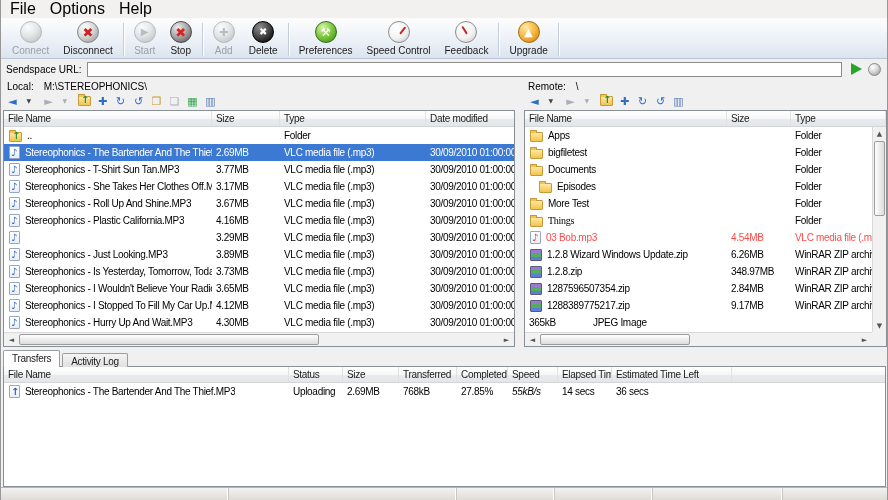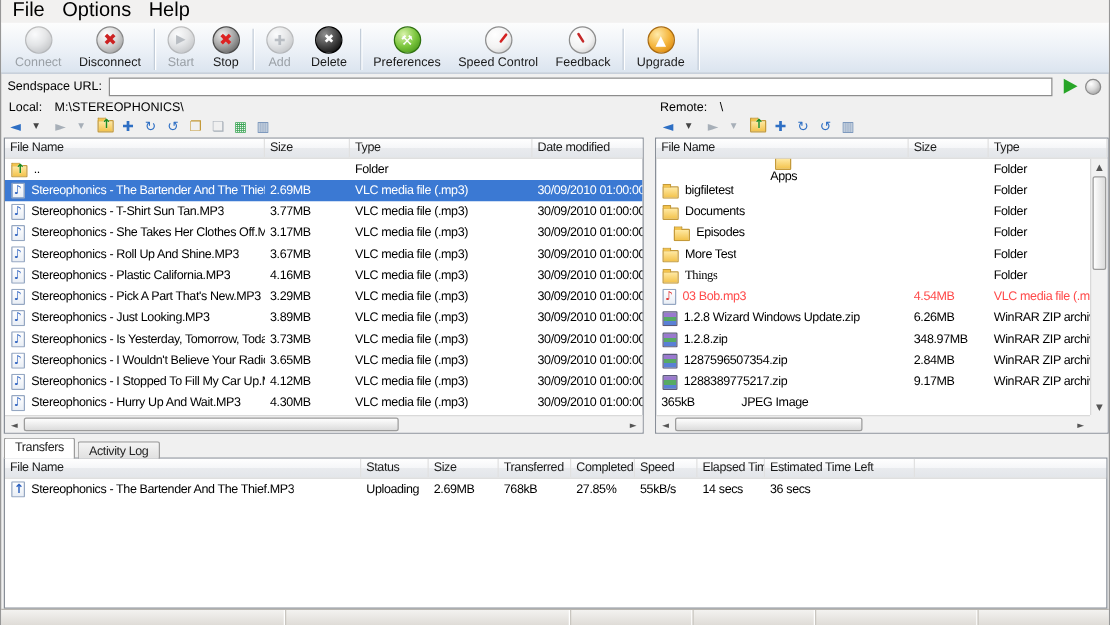--- a/index.html
+++ b/index.html
@@ -342,21 +342,20 @@
           </div>
           <div class="cell" style="width: 68px;">4.16MB</div>
           <div class="cell" style="width: 146px;">VLC media file (.mp3)</div>
           <div class="cell" style="width: 96px;">30/09/2010 01:00:00</div>
         </div>
         <div class="frow">
           <div class="cell cname" style="width: 208px;">
             <span class="fi fi-note">
               <i class="n">♪</i>
             </span>
-            <span class="fn">Stereophonics - Pick A Part That's New.MP3</span>
           </div>
           <div class="cell" style="width: 68px;">3.29MB</div>
           <div class="cell" style="width: 146px;">VLC media file (.mp3)</div>
           <div class="cell" style="width: 96px;">30/09/2010 01:00:00</div>
         </div>
         <div class="frow">
           <div class="cell cname" style="width: 208px;">
             <span class="fi fi-note">
               <i class="n">♪</i>
             </span>
@@ -422,21 +421,21 @@
   </div>
 
   <div class="list" id="remotelist">
     <div class="lhead" id="remotehead">
         <div class="hcell" style="width: 202px;">File Name</div>
         <div class="hcell" style="width: 64px;">Size</div>
         <div class="hcell" style="width: 95px;">Type</div>
       </div>
     <div class="rows" id="remoterows">
         <div class="frow">
-          <div class="cell cname" style="width: 202px; flex-direction: column;">
+          <div class="cell cname" style="width: 202px;">
             <span class="fi fi-folder"></span>
             <span class="fn">Apps</span>
           </div>
           <div class="cell" style="width: 64px;"></div>
           <div class="cell" style="width: 95px;">Folder</div>
         </div>
         <div class="frow">
           <div class="cell cname" style="width: 202px;">
             <span class="fi fi-folder"></span>
             <span class="fn">bigfiletest</span>
@@ -562,21 +561,21 @@
           <div class="cell cname" style="width: 285px;">
             <span class="fi fi-note">
               <i class="n nb">↑</i>
             </span>
             <span class="fn">Stereophonics - The Bartender And The Thief.MP3</span>
           </div>
           <div class="cell" style="width: 54px;">Uploading</div>
           <div class="cell" style="width: 56px;">2.69MB</div>
           <div class="cell" style="width: 58px;">768kB</div>
           <div class="cell" style="width: 51px;">27.85%</div>
-          <div class="cell" style="width: 50px;">55kB/s</div>
+          <div class="cell" style="width: 50px; font-style: italic;">55kB/s</div>
           <div class="cell" style="width: 54px;">14 secs</div>
           <div class="cell" style="width: 120px;">36 secs</div>
         </div>
       </div>
   </div>
 
   <div id="statusbar">
     <div class="sseg" style="width:228px"></div>
     <div class="sseg" style="width:228px"></div>
     <div class="sseg" style="width:98px"></div>

